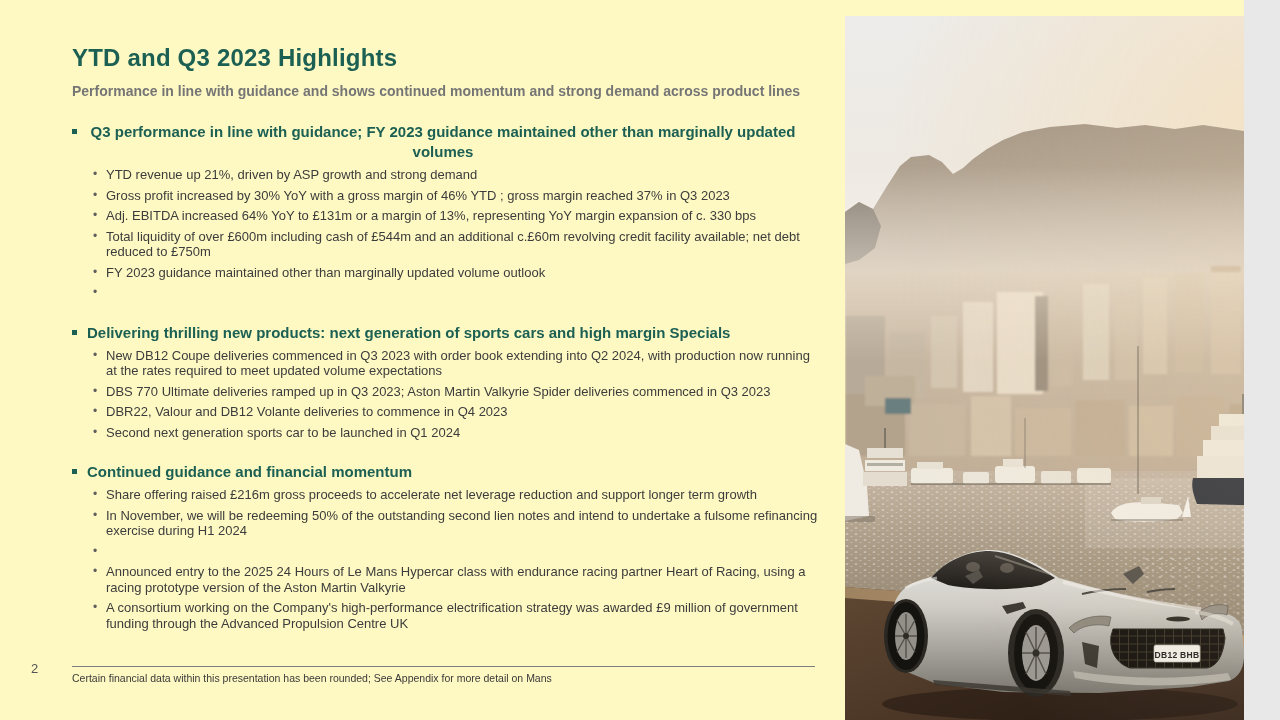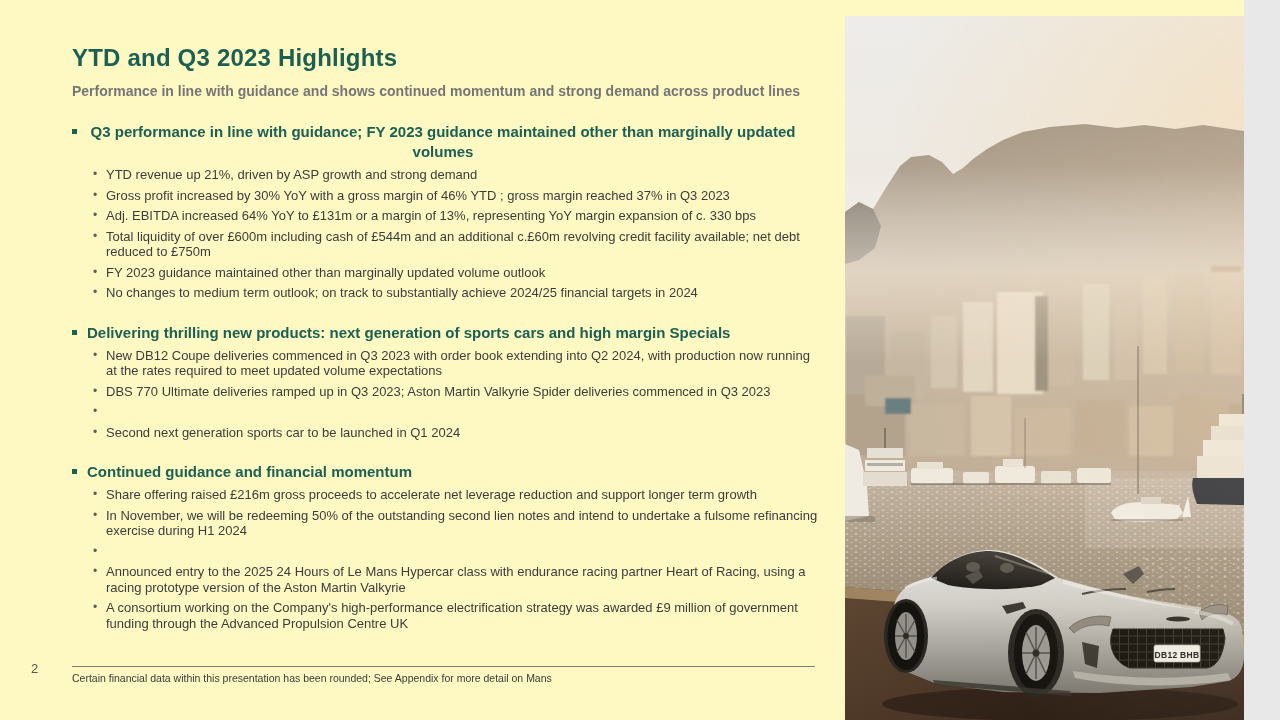--- a/index.html
+++ b/index.html
@@ -50,38 +50,38 @@
           <div class="bullet">
             <span class="dot">•</span>
             <div class="btext">Total liquidity of over £600m including cash of £544m and an additional c.£60m revolving credit facility available; net debt reduced to £750m</div>
           </div>
           <div class="bullet">
             <span class="dot">•</span>
             <div class="btext">FY 2023 guidance maintained other than marginally updated volume outlook</div>
           </div>
           <div class="bullet">
             <span class="dot">•</span>
-            <div class="btext">No changes to medium term outlook; on track to substantially achieve 2024/25 financial targets in 2024</div>
           </div>
         </div>
         <div class="section">
           <div class="sec-head">
             <span class="sq"></span>
             <div class="sec-title">Delivering thrilling new products: next generation of sports cars and high margin Specials</div>
           </div>
           <div class="bullet">
             <span class="dot">•</span>
             <div class="btext">New DB12 Coupe deliveries commenced in Q3 2023 with order book extending into Q2 2024, with production now running at the rates required to meet updated volume expectations</div>
           </div>
           <div class="bullet">
             <span class="dot">•</span>
             <div class="btext">DBS 770 Ultimate deliveries ramped up in Q3 2023; Aston Martin Valkyrie Spider deliveries commenced in Q3 2023</div>
           </div>
           <div class="bullet">
             <span class="dot">•</span>
+            <div class="btext">DBR22, Valour and DB12 Volante deliveries to commence in Q4 2023</div>
           </div>
           <div class="bullet">
             <span class="dot">•</span>
             <div class="btext">Second next generation sports car to be launched in Q1 2024</div>
           </div>
         </div>
         <div class="section">
           <div class="sec-head">
             <span class="sq"></span>
             <div class="sec-title">Continued guidance and financial momentum</div>

